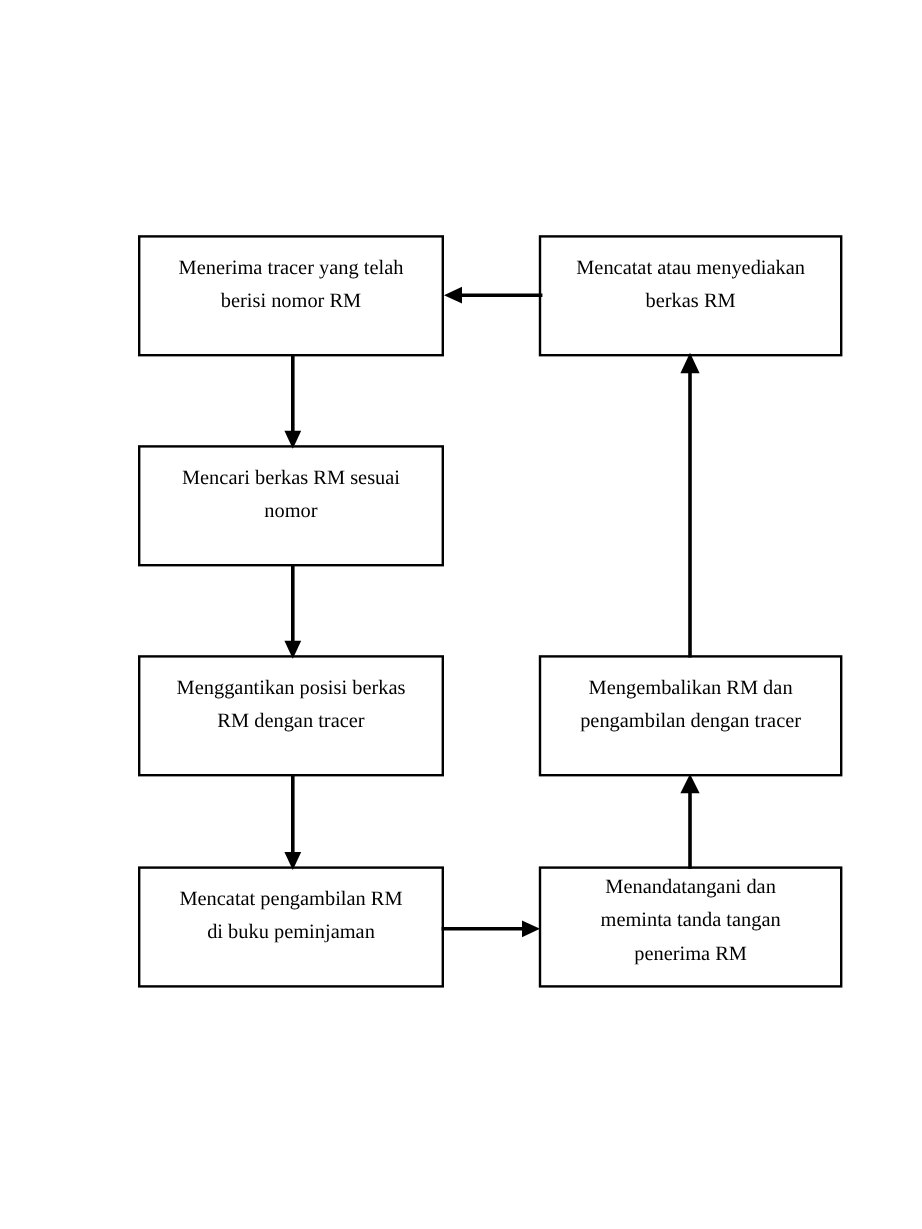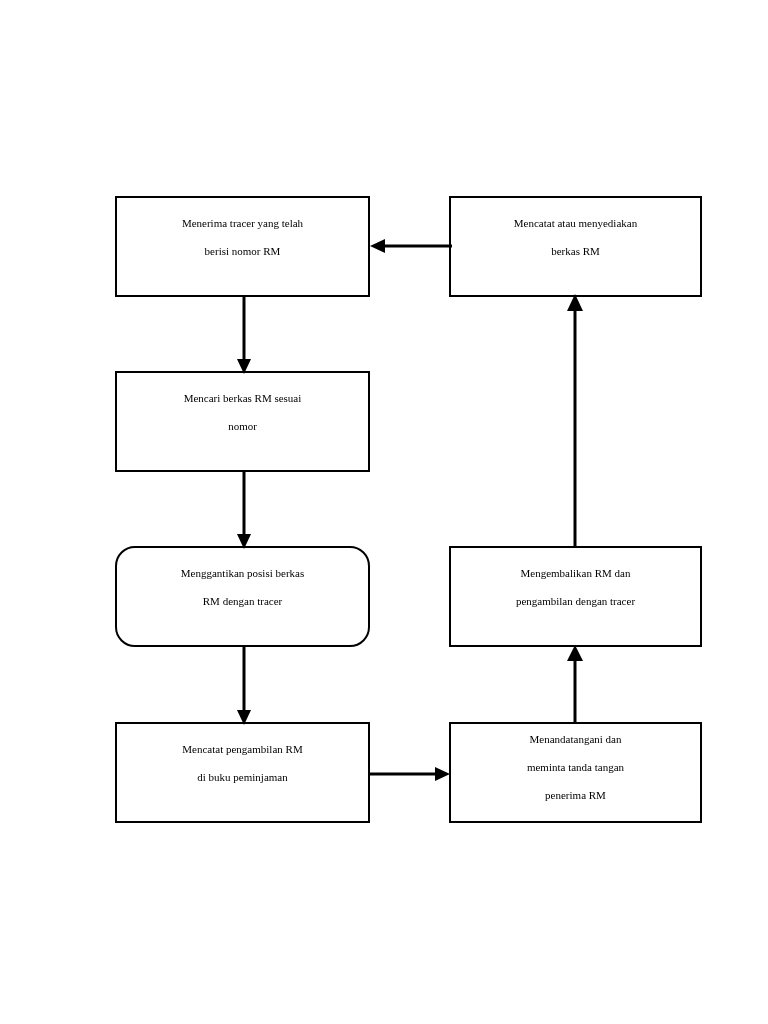--- a/index.html
+++ b/index.html
@@ -14,35 +14,35 @@
     background: #ffffff;
     overflow: hidden;
     font-family: "Liberation Serif", "DejaVu Serif", serif;
   }
   .node {
     position: absolute;
     box-sizing: border-box;
     border: 2px solid #000000;
     background: #ffffff;
     color: #000000;
-    font-size: 11px;
+    font-size: 17px;
     line-height: 28px;
     text-align: center;
     padding-top: 11px;
     padding-left: 6px;
     padding-right: 6px;
   }
   .node .label {
     display: block;
     white-space: pre-line;
   }
   
   #node-menerima-tracer   { left: 115px; top: 196px; width: 255px; height: 101px; }
   #node-mencari-berkas    { left: 115px; top: 371px; width: 255px; height: 101px; }
-  #node-menggantikan      { left: 115px; top: 546px; width: 255px; height: 101px; border-radius: 20px; }
+  #node-menggantikan      { left: 115px; top: 546px; width: 255px; height: 101px; }
   #node-mencatat          { left: 115px; top: 722px; width: 255px; height: 101px; }
   #node-menyediakan       { left: 449px; top: 196px; width: 253px; height: 101px; }
   #node-mengembalikan     { left: 449px; top: 546px; width: 253px; height: 101px; }
   #node-menandatangani    { left: 449px; top: 722px; width: 253px; height: 101px; padding-top: 1px; }
 
   
   .edge { position: absolute; }
   .edge svg { display: block; overflow: visible; }
   #edge-menerima-to-mencari     { left: 230px; top: 295px; width: 28px; height: 80px; }
   #edge-mencari-to-menggantikan { left: 230px; top: 470px; width: 28px; height: 80px; }

